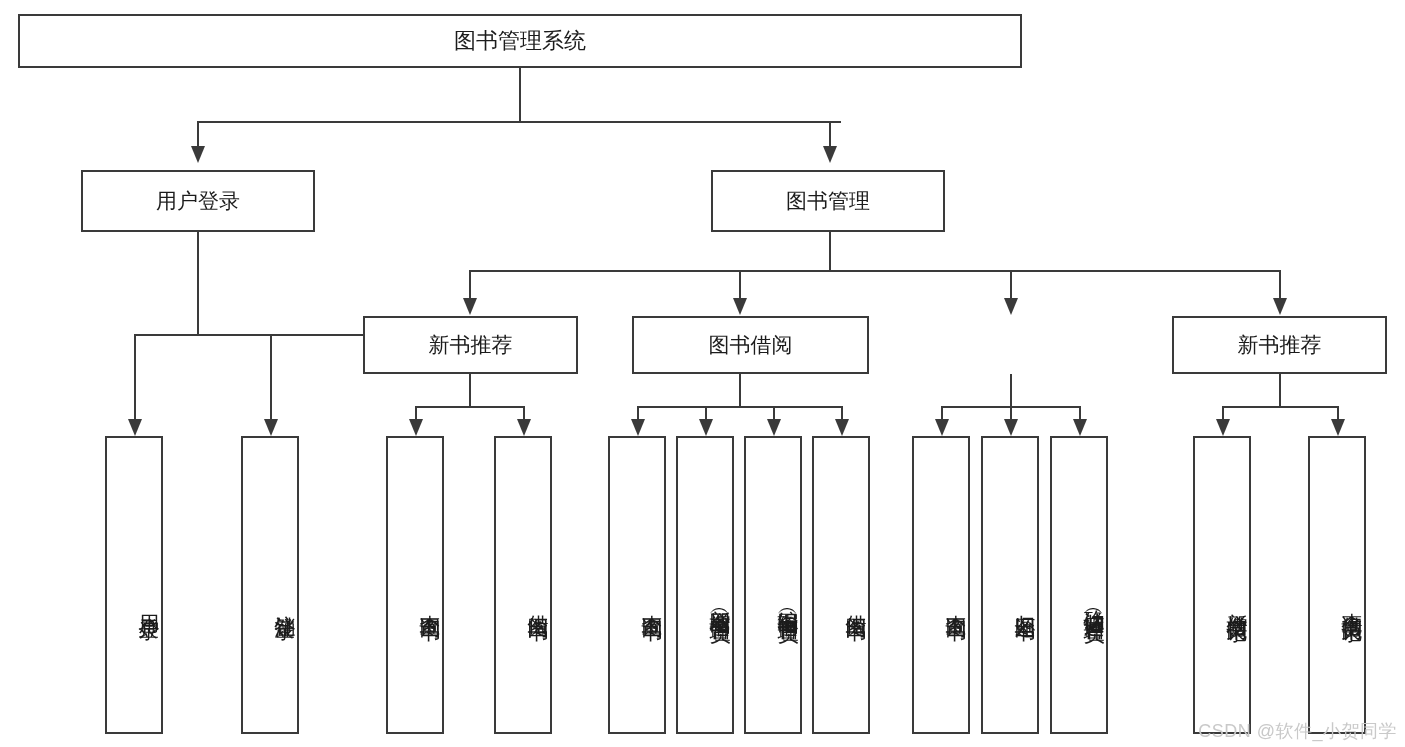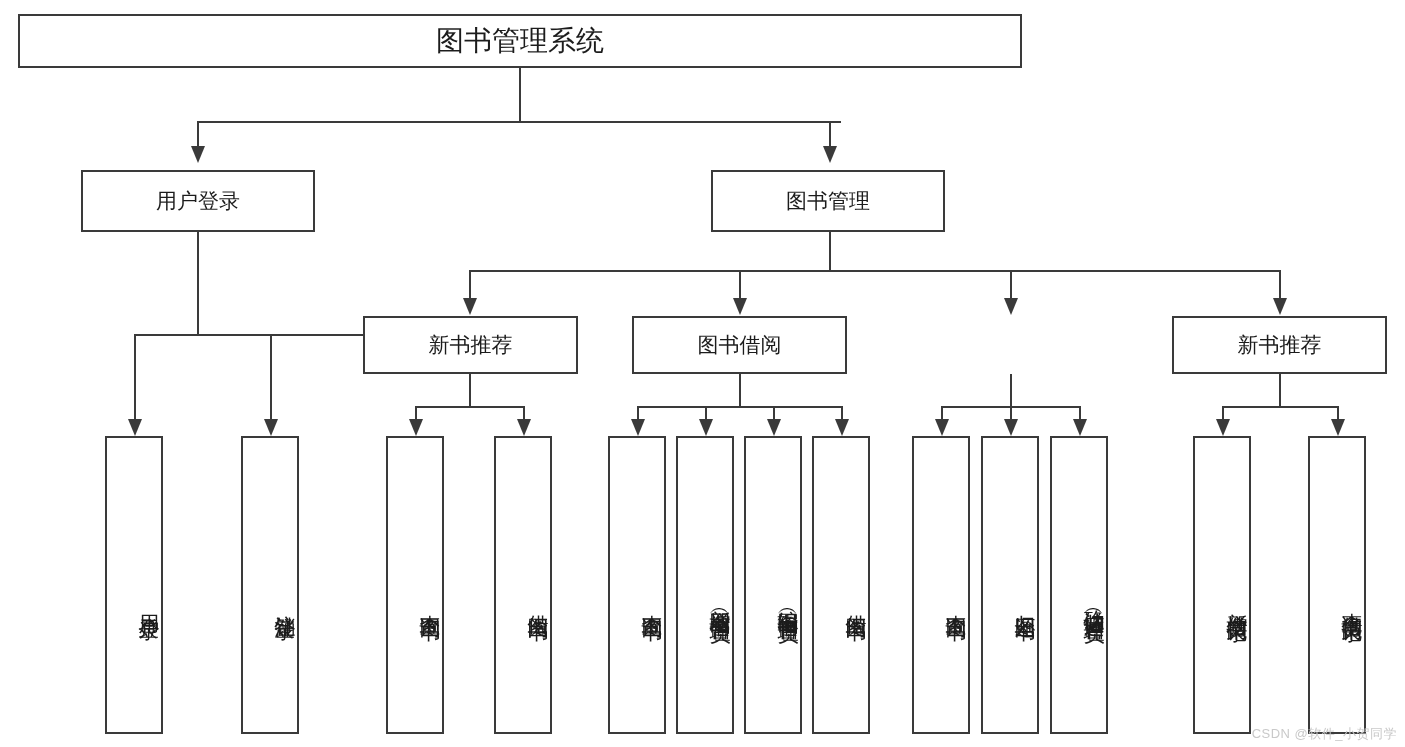--- a/index.html
+++ b/index.html
@@ -23,21 +23,21 @@
     display:flex;
     align-items:center;
     justify-content:center;
     color:#1c1c1c;
     line-height:1.18;
     text-align:center;
   }
   .node.h{           
     font-size:21px;
   }
-  .node.root{ font-size:28px;text-align:right; }
+  .node.root{ font-size:22px;text-align:right; }
   .node.v{           
     writing-mode:vertical-rl;
     text-orientation:upright;
     font-size:21px;
     letter-spacing:2px;
     padding-top:34px;
     align-items:flex-start;
     justify-content:center;
     white-space:nowrap;
   }
@@ -57,21 +57,21 @@
     width:0;height:0;
     border-left:7px solid transparent;
     border-right:7px solid transparent;
     border-top:17px solid #3a3a3a;
   }
   
   #watermark{
     position:absolute;
     right:8px;
     bottom:4px;
-    font-size:13px;
+    font-size:18px;
     color:#c9c9c9;
     letter-spacing:.5px;
     white-space:nowrap;
     pointer-events:none;
   }
 </style>
 </head>
 <body>
 
 <div id="canvas">
@@ -101,21 +101,21 @@
   <div class="vline" style="left:469px;top:270px;height:28px;"></div>
   <div class="arrow" style="left:463px;top:298px;"></div>
   <div class="vline" style="left:739px;top:270px;height:28px;"></div>
   <div class="arrow" style="left:733px;top:298px;"></div>
   <div class="vline" style="left:1010px;top:270px;height:28px;"></div>
   <div class="arrow" style="left:1004px;top:298px;"></div>
   <div class="vline" style="left:1279px;top:270px;height:28px;"></div>
   <div class="arrow" style="left:1273px;top:298px;"></div>
 
   <div class="node h" style="left:363px;top:316px;width:215px;height:58px;">新书推荐</div>
-  <div class="node h" style="left:632px;top:316px;width:215px;height:58px;">图书借阅</div>
+  <div class="node h" style="left:632px;top:316px;width:237px;height:58px;">图书借阅</div>
   <div class="node h" style="left:1172px;top:316px;width:215px;height:58px;">新书推荐</div>
 
   <div class="vline" style="left:469px;top:374px;height:32px;"></div>
   <div class="hline" style="left:415px;top:406px;width:108px;"></div>
   <div class="vline" style="left:415px;top:406px;height:13px;"></div>
   <div class="arrow" style="left:409px;top:419px;"></div>
   <div class="vline" style="left:523px;top:406px;height:13px;"></div>
   <div class="arrow" style="left:517px;top:419px;"></div>
 
   <div class="vline" style="left:739px;top:374px;height:32px;"></div>

